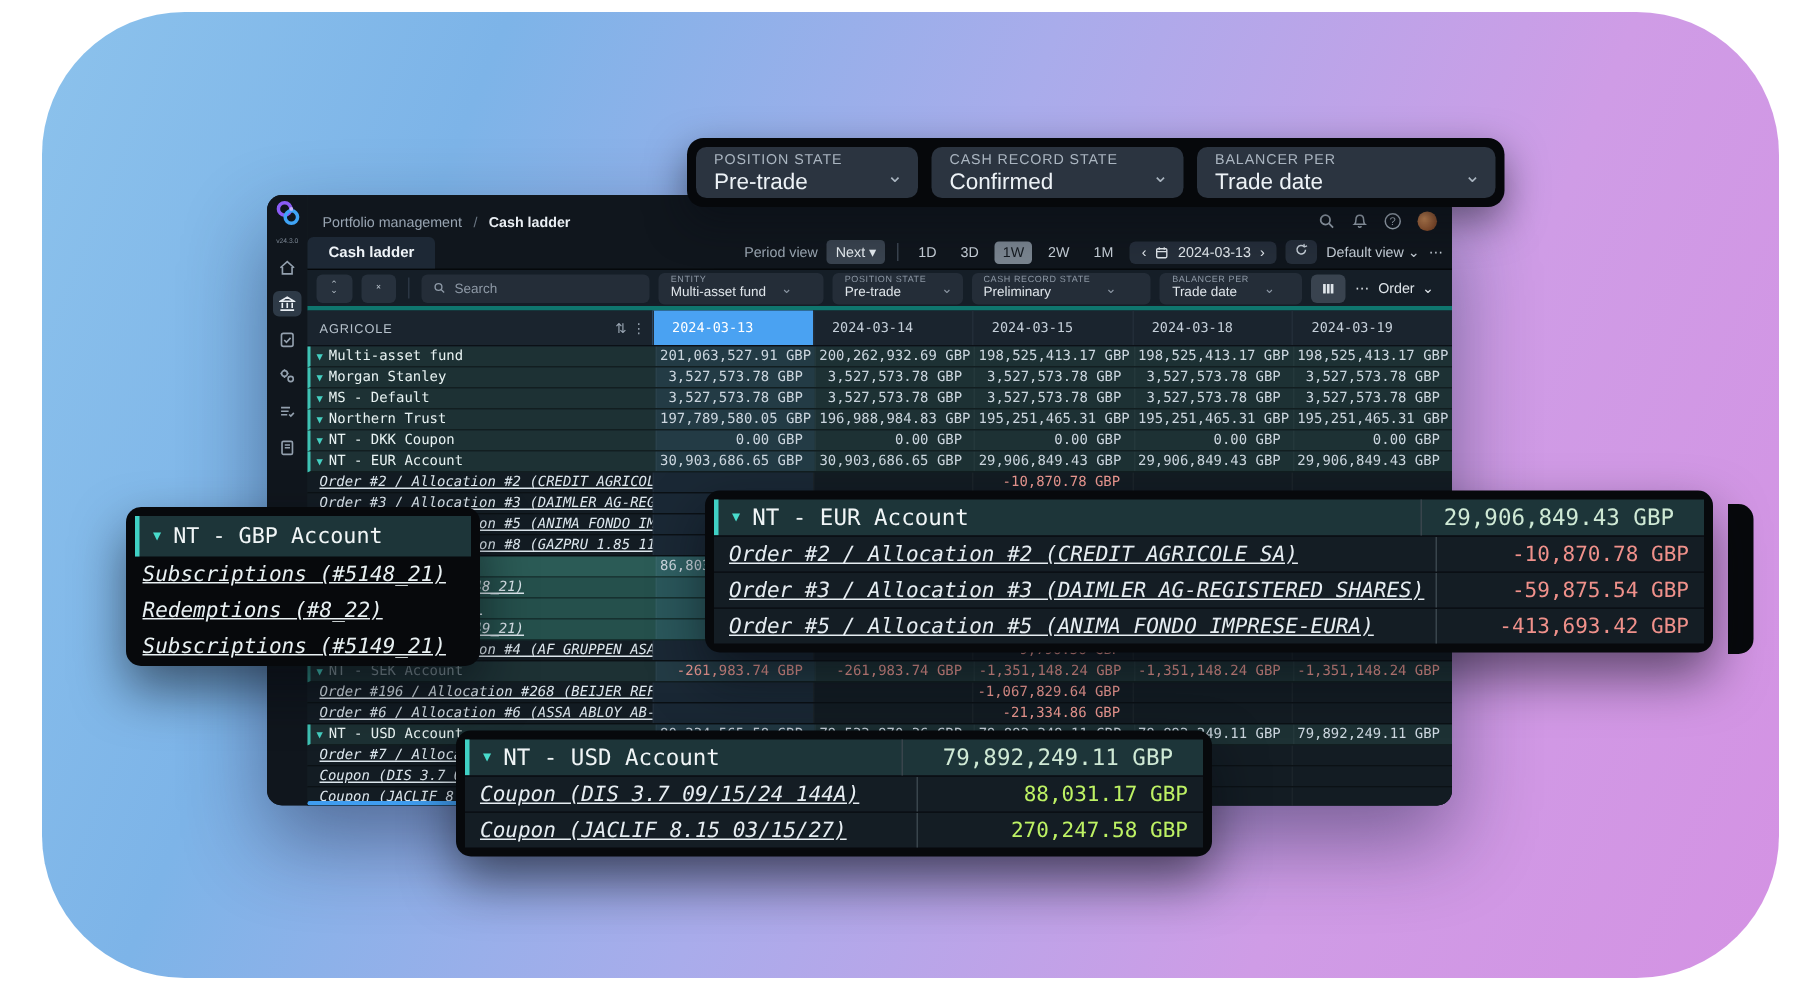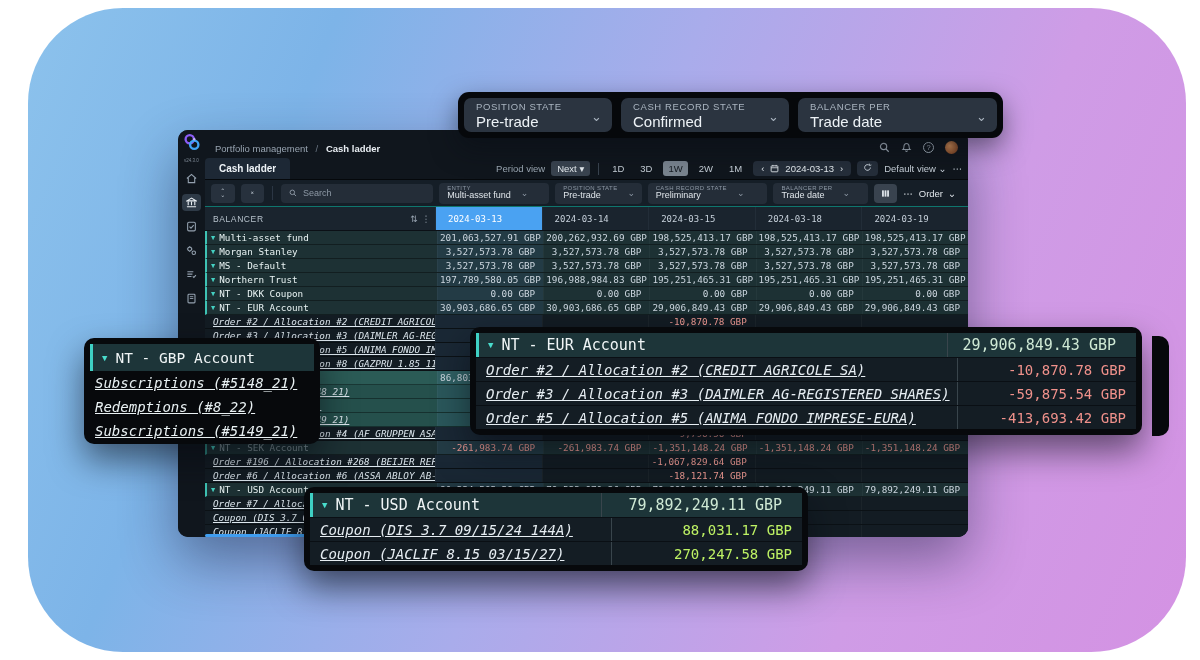--- a/index.html
+++ b/index.html
@@ -60,21 +60,21 @@
   .mini-chip { background:#39434f; border-radius:3px; padding:2px 6px; color:#e3e9ee; }
   .tb-div { width:1px; height:12px; background:#39434f; margin:0 2px; }
   .rng { padding:2px 5px; border-radius:3px; color:#c4cdd6; }
   .rng.sel { background:#79848f; color:#141a21; }
   .dategrp { background:#252e3a; border-radius:4px; display:flex; align-items:center;
     gap:6px; padding:2px 8px; color:#dfe5ea; }
   .dategrp svg { width:9px; height:9px; }
   .icon-chip { background:#252e3a; border-radius:4px; padding:2px 6px; color:#c4cdd6; }
   .icon-chip svg { width:9px; height:9px; }
 
-  .filterbar { height:27px; background:#151e27; border-bottom:1px solid #0f766e;
+  .filterbar { height:27px; background:#151e27; border-bottom:3px solid #0f766e;
     display:flex; align-items:center; gap:6px; padding:0 6px; flex:none; }
   .fold { background:#27313d; border-radius:4px; width:24px; height:19px; color:#b7c1cb;
     display:flex; flex-direction:column; align-items:center; justify-content:center;
     font-size:6px; line-height:4px; }
   .f-div { width:1px; height:14px; background:#2b3644; margin:0 2px; }
   .search { background:#242d38; border-radius:4px; height:19px; width:155px;
     display:flex; align-items:center; gap:6px; padding:0 8px; color:#8d98a5; font-size:9px; }
   .search svg { width:8px; height:8px; }
   .fchip { background:#242d38; border-radius:4px; height:21px; display:flex;
     align-items:center; padding:0 6px 0 8px; }
@@ -337,21 +337,21 @@
         <span class="morebtn">
           <span class="dots">⋯</span>
           <span>Order</span>
           <span>⌄</span>
         </span>
       </div>
 
       <div class="table">
         <div class="thead">
           <div class="ref-h">
-            <span>BALANCER</span>
+            <span>AGRICOLE</span>
             <span class="sorts">
               <span>⇅</span>
               <span>⋮</span>
             </span>
           </div>
           <div class="col-h sel">2024-03-13</div>
           <div class="col-h">2024-03-14</div>
           <div class="col-h">2024-03-15</div>
           <div class="col-h">2024-03-18</div>
           <div class="col-h">2024-03-19</div>
@@ -534,21 +534,21 @@
               <div class="cell val c2 neg">-1,067,829.64 GBP</div>
               <div class="cell val c3"></div>
               <div class="cell val c4"></div>
             </div>
             <div class="trow link">
               <div class="cell ref">
                 <span class="linktext">Order #6 / Allocation #6 (ASSA ABLOY AB-B)</span>
               </div>
               <div class="cell val c0"></div>
               <div class="cell val c1"></div>
-              <div class="cell val c2 neg">-18,121.74 GBP</div>
+              <div class="cell val c2 neg">-21,334.86 GBP</div>
               <div class="cell val c3"></div>
               <div class="cell val c4"></div>
             </div>
             <div class="trow account">
               <div class="cell ref">
                 <span class="arrow">▼</span>
                 <span class="labtext">NT - USD Account</span>
               </div>
               <div class="cell val c0">80,334,565.58 GBP</div>
               <div class="cell val c1">79,533,970.36 GBP</div>

